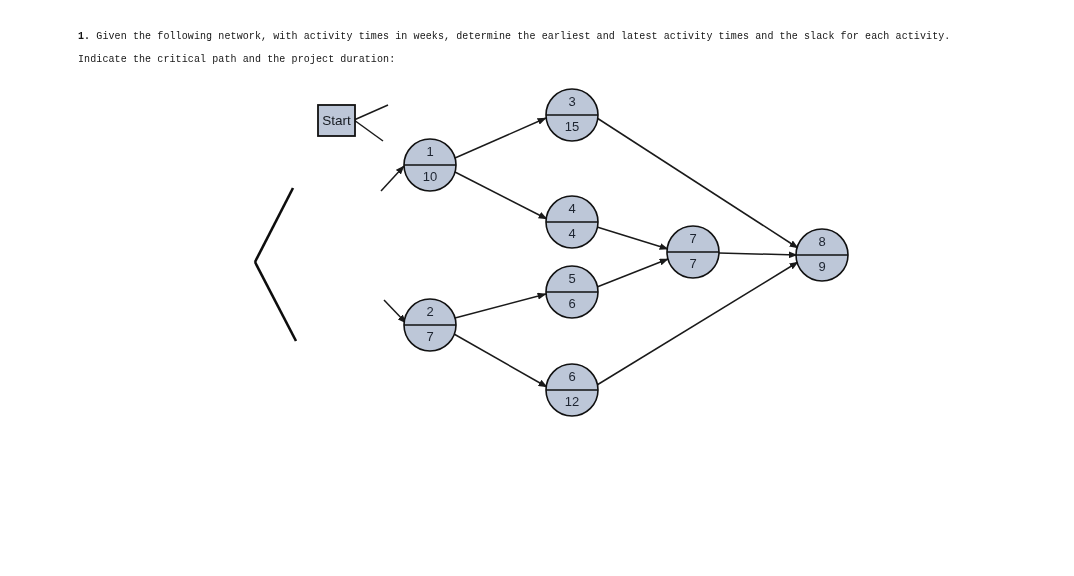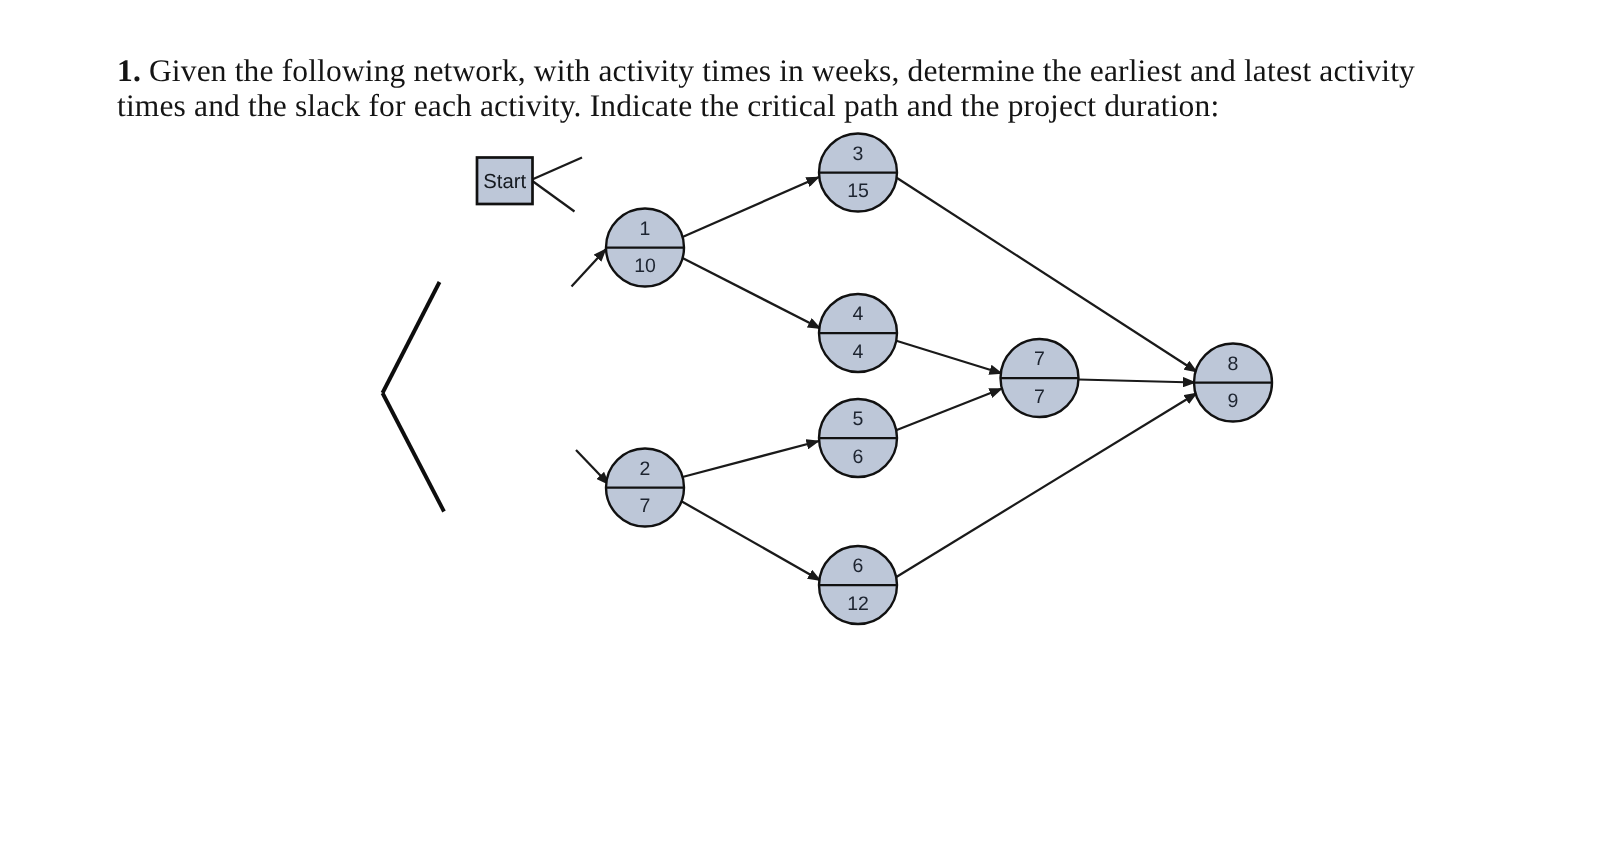--- a/index.html
+++ b/index.html
@@ -24,22 +24,22 @@
     height: 576px;
     background: #ffffff;
   }
 
   
   #question-text {
     position: absolute;
     left: 78px;
     top: 15px;
     width: 890px;
-    font-family: Liberation Serif, serif;
-    font-size: 21px;
+    font-family: Liberation Mono, monospace;
+    font-size: 10px;
     line-height: 23px;
     color: #141414;
     letter-spacing: 0.1px;
   }
   #question-text .qnum {
     font-weight: bold;
   }
 
   
   #diagram-canvas {

